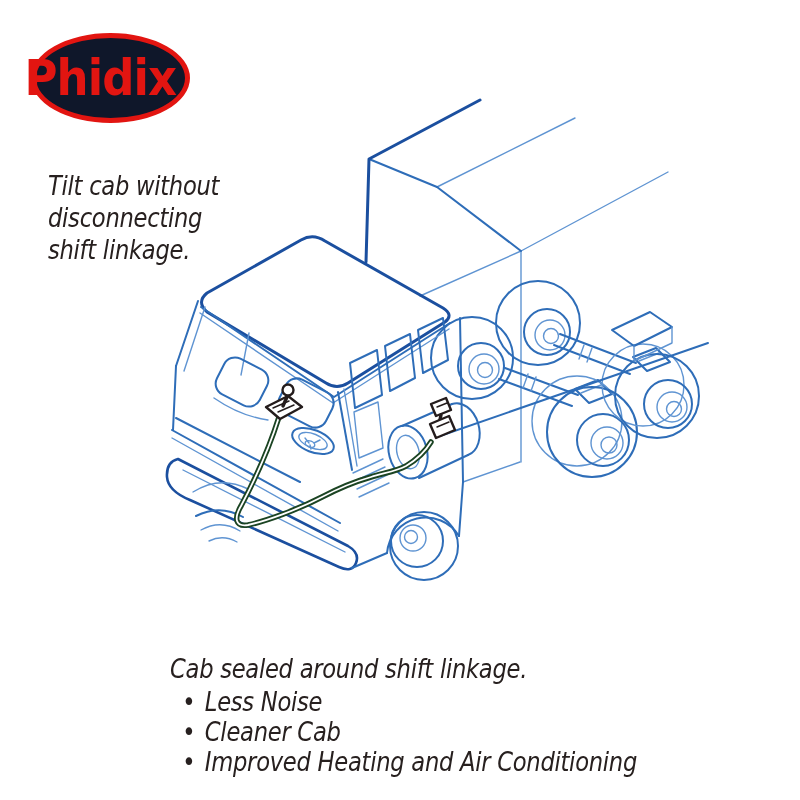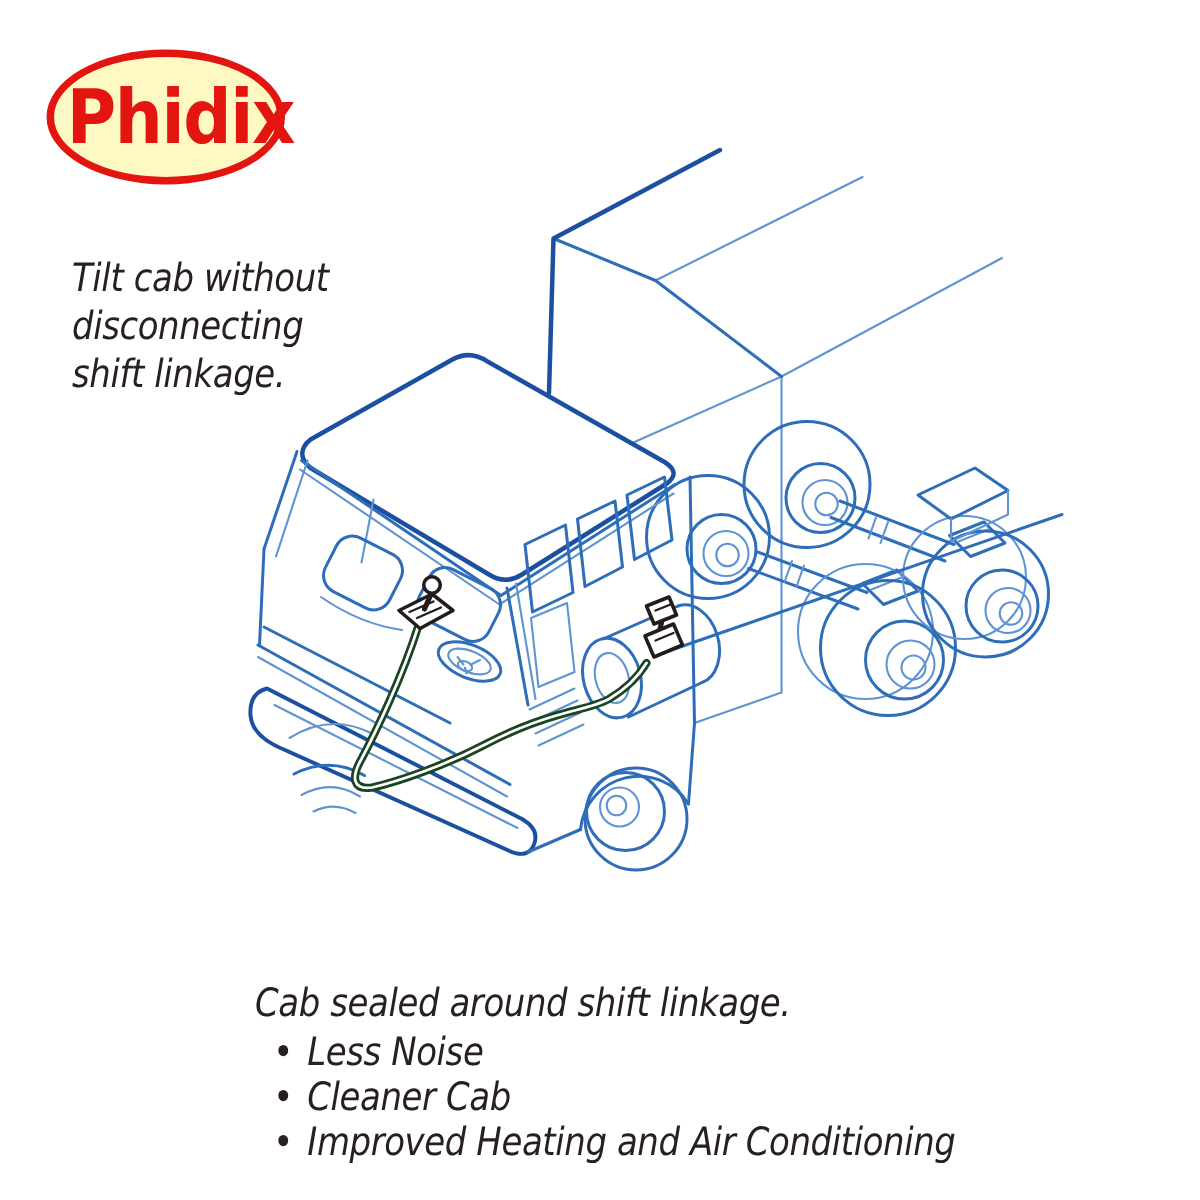--- a/index.html
+++ b/index.html
@@ -24,21 +24,21 @@
   .s3{stroke:var(--blue-light);stroke-width:1.4;}
   .gOut{stroke:var(--green);stroke-width:5.5;}
   .gIn{stroke:#ffffff;stroke-width:1.8;}
   .k-fill{fill:#ffffff;stroke:var(--lever-black);stroke-width:2.4;stroke-linejoin:round;}
   .k-line{stroke:var(--lever-black);stroke-width:1.5;}
   .k-stem{stroke:var(--lever-black);stroke-width:3.4;fill:none;stroke-linecap:round;}
 
   .logo{
     position:absolute;left:31px;top:33px;width:159px;height:90px;
     border:5px solid var(--red);border-radius:50%;
-    display:flex;align-items:center;justify-content:flex-start;background:#fef9c3;
+    display:flex;align-items:center;justify-content:flex-end;background:#0f172a;
   }
   .logo-text{
     color:var(--red);font-weight:bold;font-size:50px;letter-spacing:-1px;
     transform:scaleX(.9);transform-origin:center;line-height:1;
   }
   .caption-top{
     position:absolute;left:48px;top:170px;
     font-style:italic;font-size:26px;line-height:32px;letter-spacing:-0.3px;
     white-space:pre-line;transform:scaleX(.87);transform-origin:0 0;
   }

